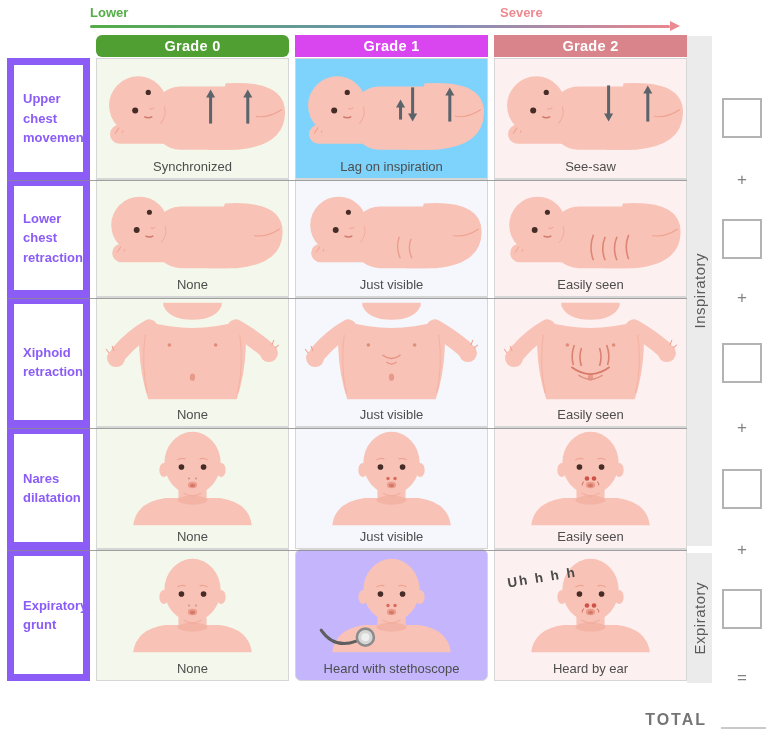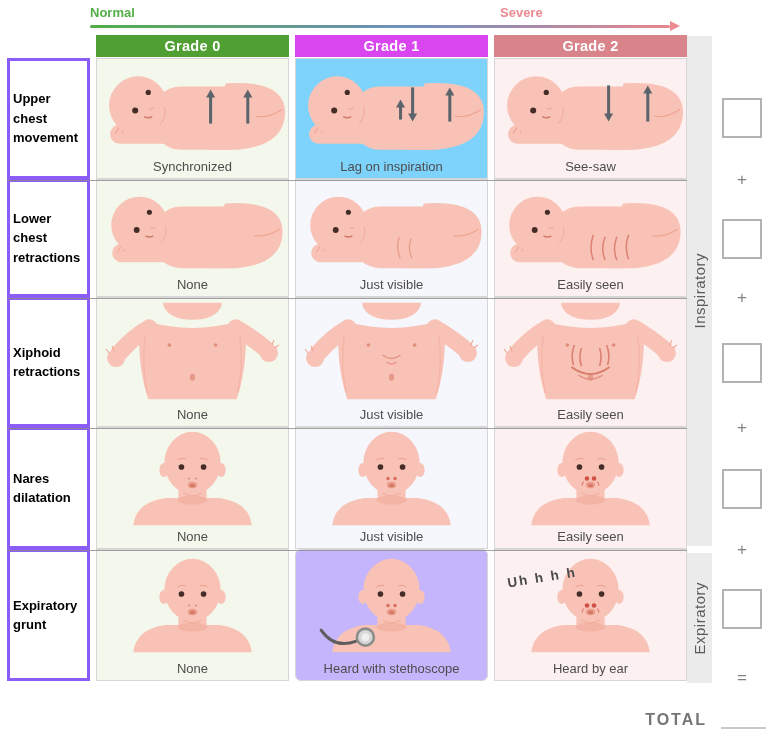--- a/index.html
+++ b/index.html
@@ -16,22 +16,22 @@
                    border-top:5.5px solid transparent;border-bottom:5.5px solid transparent;
                    border-left:10px solid #ec8a91;}
 
   
   .table{position:absolute;left:7px;top:35px;display:grid;
          grid-template-columns:83px 193px 193px 193px;column-gap:6px;
          grid-template-rows:23px 121px 118px 130px 122px 132px;}
   .hdr-spacer{background:transparent;}
   .hdr{height:22px;display:flex;align-items:center;justify-content:center;
        color:#fff;font-size:14.5px;font-weight:700;letter-spacing:.3px;}
-  .rowlabel{background:#fff;border:3px solid #8b5cf6;display:flex;align-items:center;
-            padding:0 4px 0 3px;font-size:13px;line-height:1.5;font-weight:700;color:#000000;}
+  .rowlabel{background:#fff;border:7px solid #8b5cf6;display:flex;align-items:center;
+            padding:0 4px 0 9px;font-size:13px;line-height:1.5;font-weight:700;color:#8b5cf6;}
   .cell{position:relative;border:1px solid #d6d6d6;overflow:hidden;}
   .art{position:absolute;left:0;top:0;right:0;bottom:22px;}
   .art svg{width:100%;height:100%;}
   .caption{position:absolute;left:0;right:0;bottom:4px;text-align:center;
            font-size:13px;color:#4d4d4d;}
   .hr{position:absolute;left:7px;width:680px;height:1px;background:#8a8a8a;opacity:.8;z-index:5;}
 
   
   .grunt{position:absolute;left:12px;top:20px;font-size:13.5px;font-weight:600;color:#4a4a4a;
          letter-spacing:2px;transform:rotate(-9deg);z-index:3;}
@@ -51,28 +51,28 @@
   
   .total-label{position:absolute;left:600px;top:711px;width:107px;text-align:right;
                font-size:16px;font-weight:700;color:#757575;letter-spacing:2px;}
   .total-line{position:absolute;left:721px;top:727px;width:45px;height:2px;background:#c9c9c9;}
 </style>
 </head>
 <body>
 
 <div class="page">
 
-  <div class="scale-normal">Normal</div>
+  <div class="scale-normal">Lower</div>
   <div class="scale-severe">Severe</div>
   <div class="scale-line"></div>
   <div class="scale-arrowhead"></div>
 
   <div class="table">
     <div class="hdr-spacer"></div>
-    <div class="hdr" style="background: rgb(79, 159, 51);">Grade 0</div>
+    <div class="hdr" style="background: rgb(79, 159, 51); border-radius: 6px;">Grade 0</div>
     <div class="hdr" style="background: #d946ef;">Grade 1</div>
     <div class="hdr" style="background: rgb(217, 132, 139);">Grade 2</div>
 
     <div class="rowlabel">Upper chest movement</div>
     <div class="cell" style="background: rgb(244, 248, 236);">
       <div class="art"><svg viewBox="0 0 190 96" preserveAspectRatio="xMidYMid meet">
             <path d="M128,24 Q188,20 187,54 Q186,86 140,90 L110,90 Z" fill="#f8c2b6"></path>
   <path d="M148,54 Q166,62 184,50" stroke="#efa391" stroke-width="1.2" fill="none"></path>
   <rect x="56" y="27" width="102" height="63" rx="27" fill="#f8c2b6"></rect>
   <rect x="13" y="65" width="70" height="19" rx="9.5" fill="#f8c2b6"></rect>

